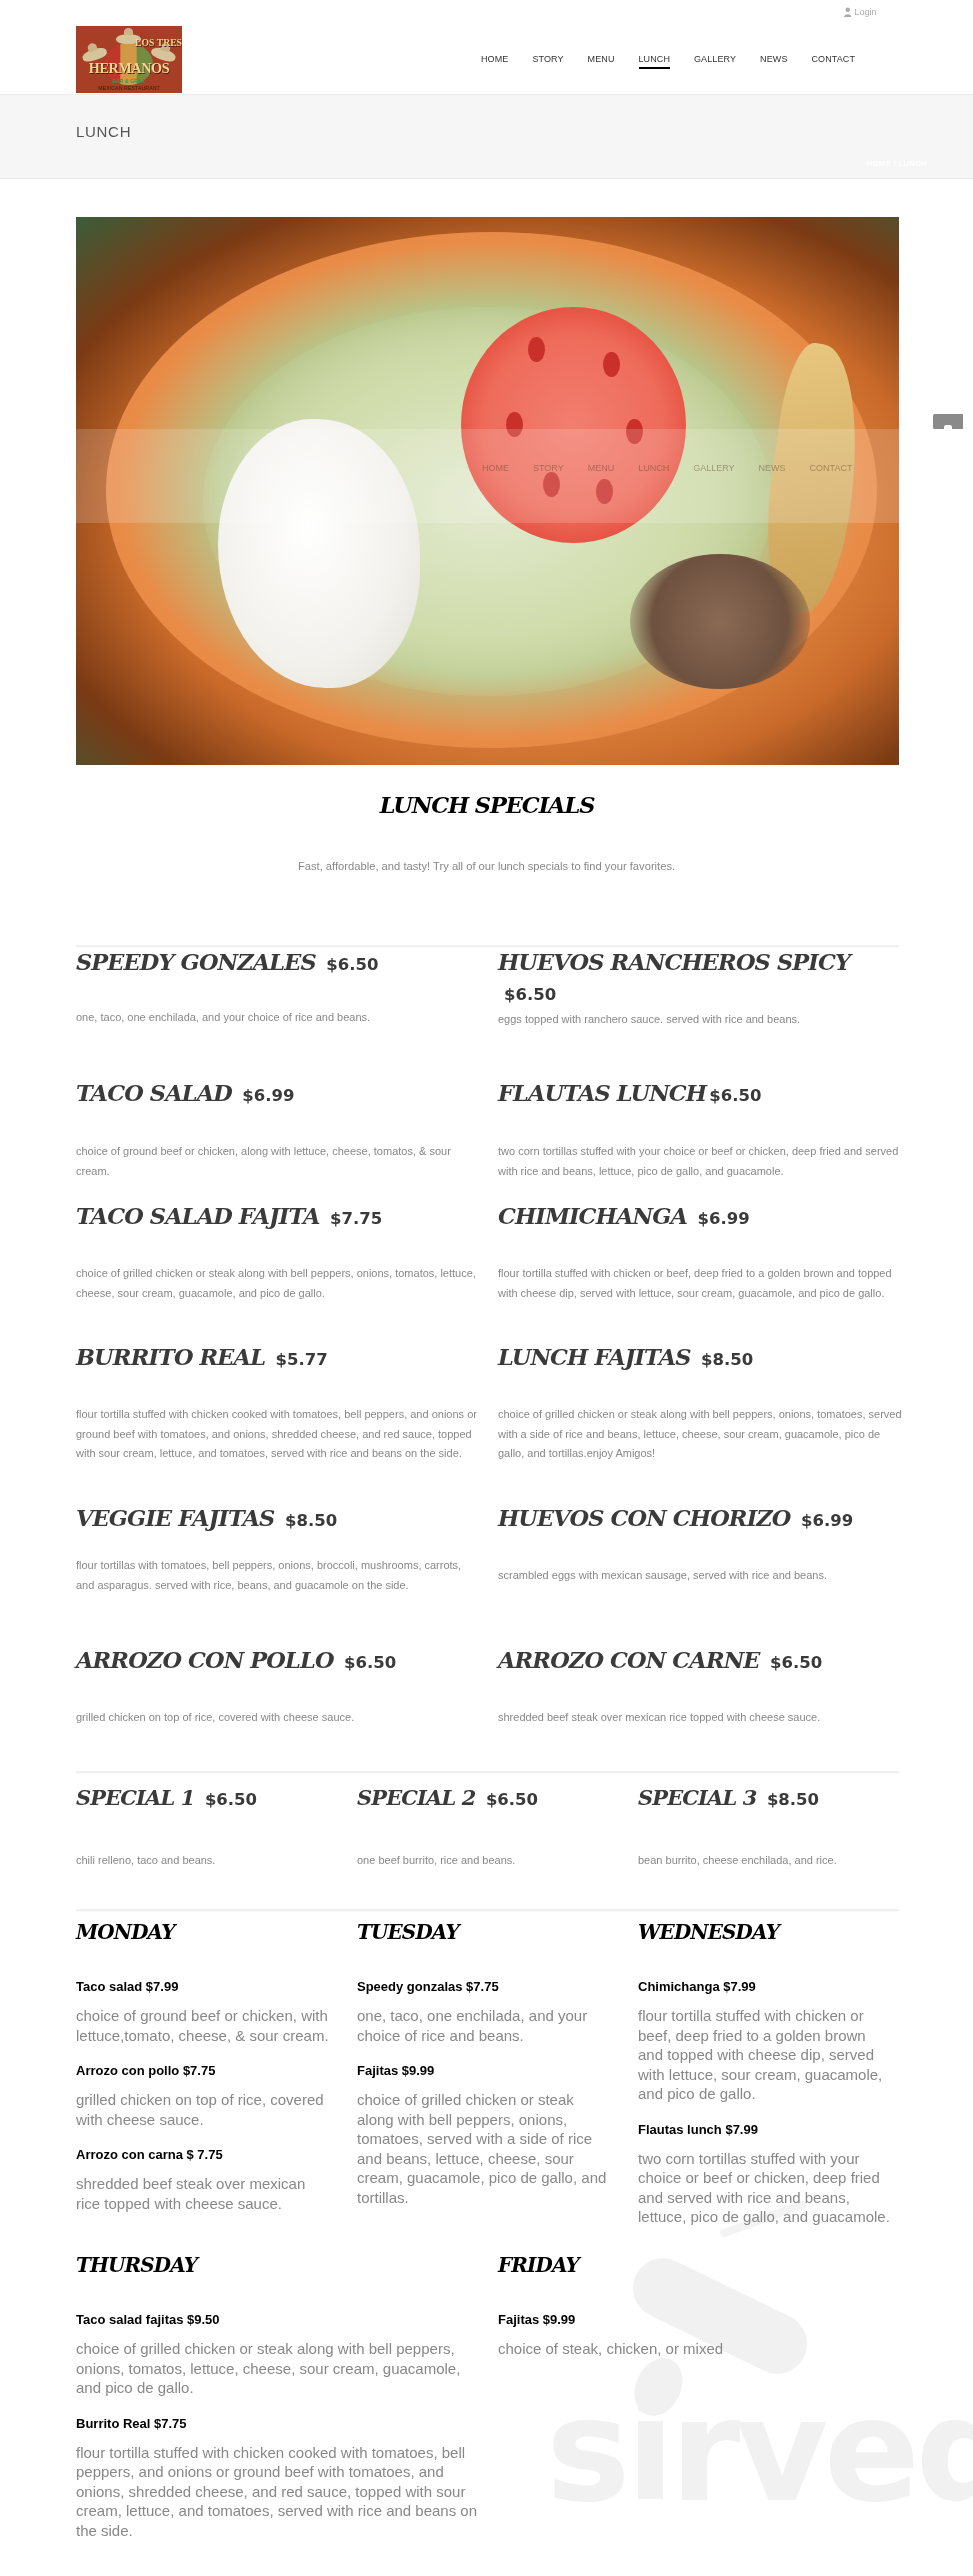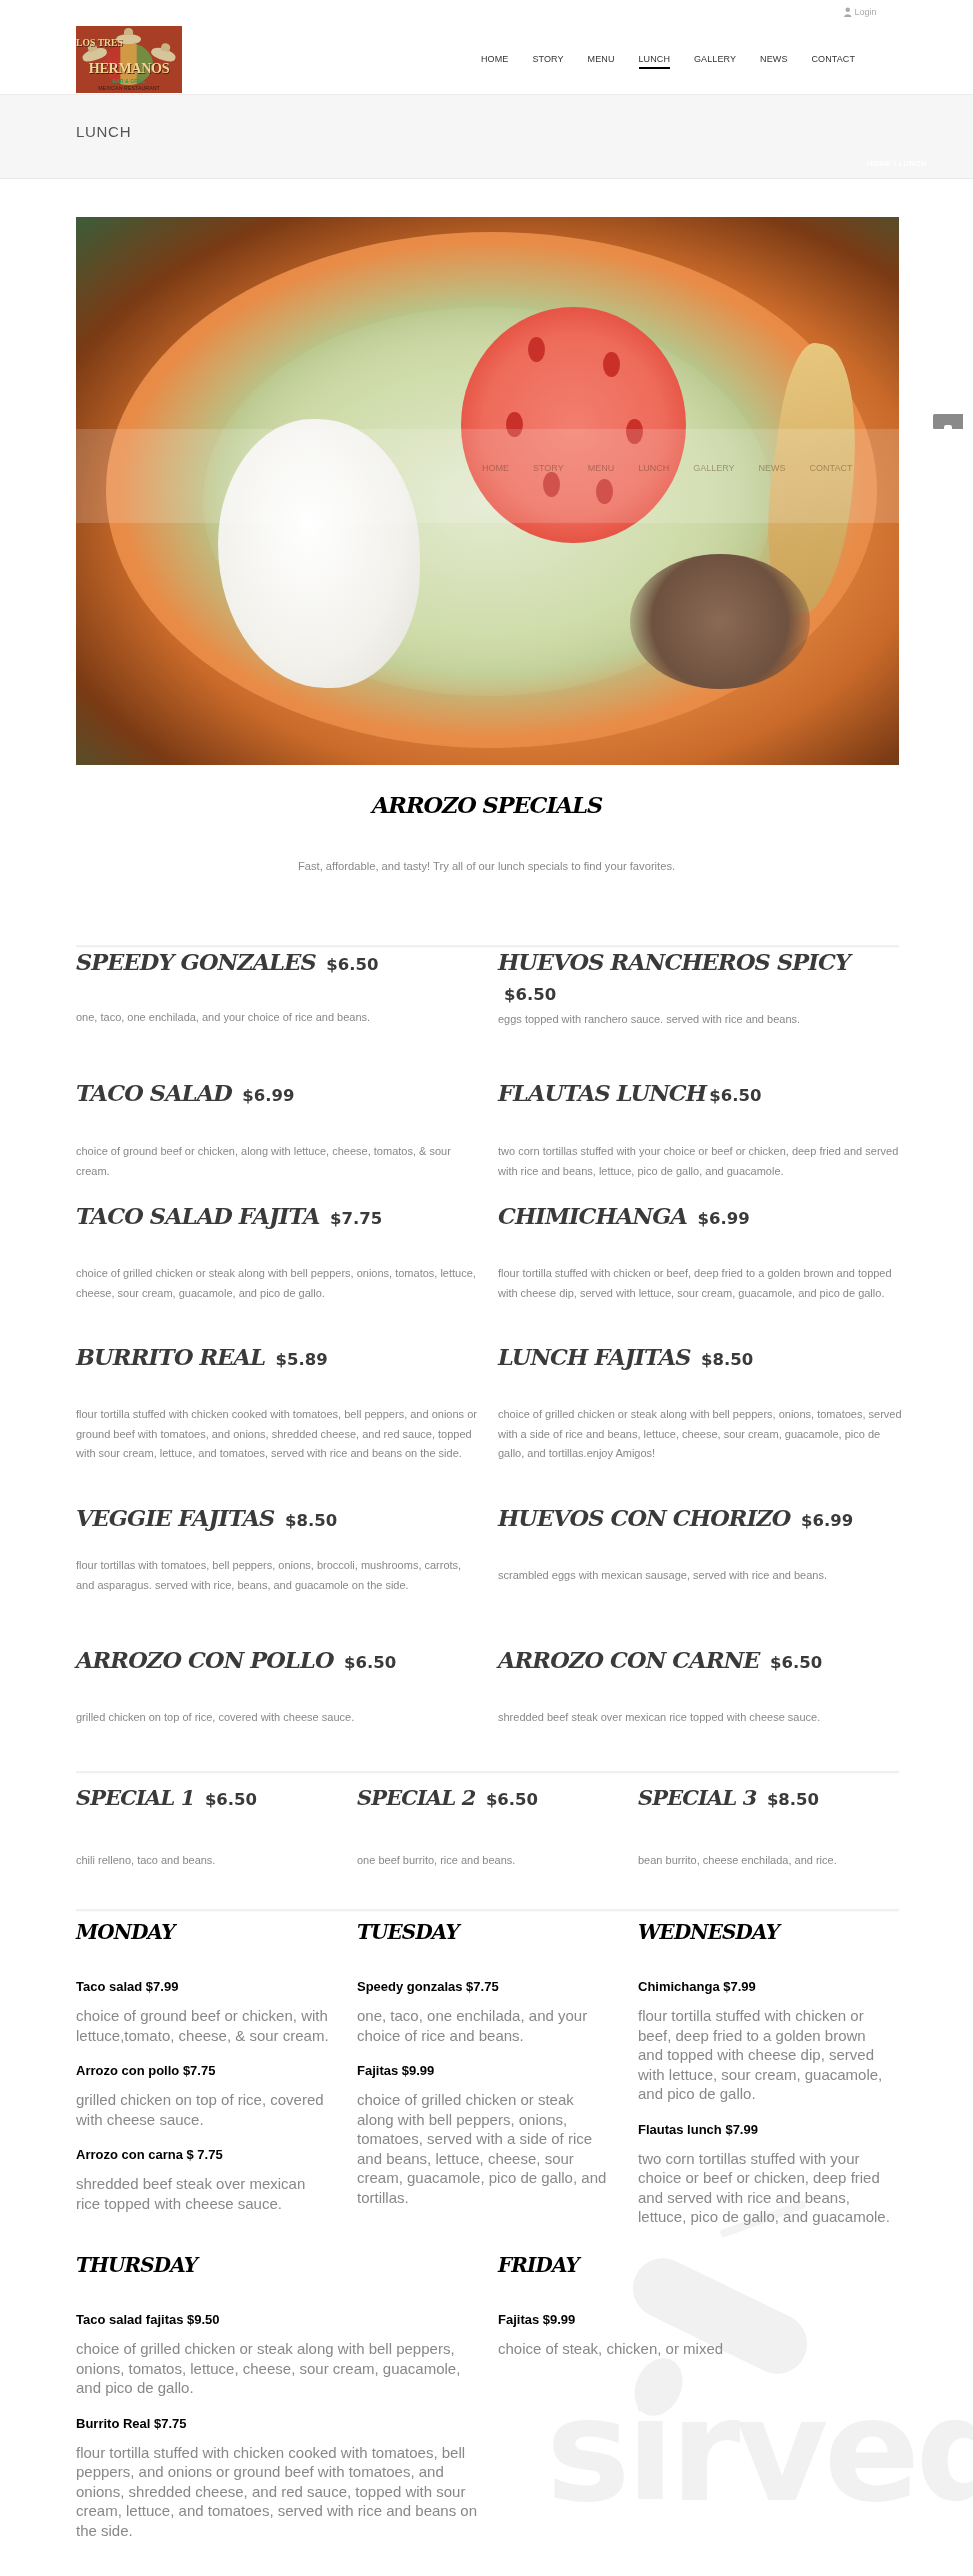--- a/index.html
+++ b/index.html
@@ -7,21 +7,21 @@
   body { font-family: "Liberation Sans", "DejaVu Sans", sans-serif; color: #777; position: relative; height: 2576px; overflow: hidden; }
 
   
   .topbar { position: absolute; top: 0; left: 0; width: 900px; height: 94px; background: #fff; }
   .login { position: absolute; top: 6.7px; left: 844px; font-size: 9px; color: #aaa; display: flex; align-items: center; gap: 3px; cursor: pointer; }
   .login svg { width: 7.5px; height: 10.5px; }
   .logo { position: absolute; top: 26px; left: 76px; width: 106px; height: 67px; background: #a83e26; overflow: hidden; }
   .logo .hat { position: absolute; width: 25.4px; height: 10.5px; background: #d8c49a; border-radius: 50% 50% 40% 40%; }
   .logo .hat:after { content:""; position:absolute; left: 8.2px; top:-6px; width:9px; height:7.5px; background:#c9b486; border-radius: 50% 50% 10% 10%; }
   .logo .circle { position:absolute; left: 28.4px; top: 16.5px; width: 49px; height: 42px; border-radius: 50%; background: linear-gradient(90deg, #c4362b 0%, #c4362b 33%, #d8a94c 34%, #d8a94c 66%, #6b9a47 67%); opacity: .85; }
-  .logo .t1 { position:absolute; top: 12px; left:0; width:100%; text-align:left; font-family:"Liberation Serif", serif; font-weight: bold; color: #f3d58e; font-size: 9.7px; line-height: 9.7px; text-shadow: 0.7px 0.7px 0 #4a1b10; }
+  .logo .t1 { position:absolute; top: 12px; left:0; width:100%; text-align:right; font-family:"Liberation Serif", serif; font-weight: bold; color: #f3d58e; font-size: 9.7px; line-height: 9.7px; text-shadow: 0.7px 0.7px 0 #4a1b10; }
   .logo .t2 { position:absolute; top: 34px; left:0; width:100%; text-align:center; font-family:"Liberation Serif", serif; font-weight: bold; color: #f3d58e; font-size: 14.2px; letter-spacing: -0.4px; text-shadow: 0.7px 0.7px 0 #4a1b10; }
   .logo .t3 { position:absolute; top: 52px; left:0; width:100%; text-align:center; font-size: 5.2px; font-weight:bold; color: #2f9a5c; }
   .logo .t4 { position:absolute; top: 59px; left:0; width:100%; text-align:center; font-size: 5.2px; color: #3a1a10; letter-spacing: 0.1px; }
 
   .nav { position: absolute; top: 52px; left: 481px; display: flex; }
   .nav a { font-size: 9px; color: #333; text-decoration: none; margin-right: 24px; position: relative; line-height: 15px; letter-spacing: 0.1px; cursor: pointer; }
   .nav a:last-child { margin-right: 0; }
   .nav a.active:after { content: ""; position: absolute; left: 0; right: 0; top: 15px; height: 1.5px; background: #000; }
 
   .titlebar { position: absolute; top: 94px; left: 0; width: 974px; height: 85px; background: #f6f6f6; border-top: 0.7px solid #ececec; border-bottom: 0.7px solid #e8e8e8; }
@@ -126,21 +126,21 @@
     <span>STORY</span>
     <span>MENU</span>
     <span>LUNCH</span>
     <span>GALLERY</span>
     <span>NEWS</span>
     <span>CONTACT</span>
   </div>
 </div>
 <div class="side-tab"></div>
 
-<h2 class="intro-title">ARROZO SPECIALS</h2>
+<h2 class="intro-title">LUNCH SPECIALS</h2>
 <p class="intro-text">Fast, affordable, and tasty! Try all of our lunch specials to find your favorites.</p>
 <div class="sep" style="top:945px"></div>
 
 <div class="item" style="left:76px;top:947px">
   <h3><span>SPEEDY GONZALES</span><span class="price">$6.50</span></h3>
   <p style="margin-top:28px">one, taco, one enchilada, and your choice of rice and beans.</p>
 </div>
 <div class="item" style="left:498px;top:947px">
   <h3><span>HUEVOS RANCHEROS SPICY</span><br><span class="price" style="margin-left:6px">$6.50</span></h3>
   <p style="">eggs topped with ranchero sauce. served with rice and beans.</p>
@@ -158,21 +158,21 @@
 <div class="item" style="left:76px;top:1201px">
   <h3><span>TACO SALAD FAJITA</span><span class="price">$7.75</span></h3>
   <p style="margin-top:30px">choice of grilled chicken or steak along with bell peppers, onions, tomatos, lettuce, cheese, sour cream, guacamole, and pico de gallo.</p>
 </div>
 <div class="item" style="left:498px;top:1201px">
   <h3><span>CHIMICHANGA</span><span class="price">$6.99</span></h3>
   <p style="margin-top:30px">flour tortilla stuffed with chicken or beef, deep fried to a golden brown and topped with cheese dip, served with lettuce, sour cream, guacamole, and pico de gallo.</p>
 </div>
 
 <div class="item" style="left:76px;top:1342px">
-  <h3><span>BURRITO REAL</span><span class="price">$5.89</span></h3>
+  <h3><span>BURRITO REAL</span><span class="price">$5.77</span></h3>
   <p style="margin-top:30px">flour tortilla stuffed with chicken cooked with tomatoes, bell peppers, and onions or ground beef with tomatoes, and onions, shredded cheese, and red sauce, topped with sour cream, lettuce, and tomatoes, served with rice and beans on the side.</p>
 </div>
 <div class="item" style="left:498px;top:1342px">
   <h3><span>LUNCH FAJITAS</span><span class="price">$8.50</span></h3>
   <p style="margin-top:30px">choice of grilled chicken or steak along with bell peppers, onions, tomatoes, served with a side of rice and beans, lettuce, cheese, sour cream, guacamole,  pico de gallo, and tortillas.enjoy Amigos!</p>
 </div>
 
 <div class="item" style="left:76px;top:1503px">
   <h3><span>VEGGIE FAJITAS</span><span class="price">$8.50</span></h3>
   <p style="margin-top:20px">flour tortillas with tomatoes, bell peppers, onions, broccoli, mushrooms, carrots, and asparagus. served with rice, beans, and guacamole on the side.</p>

